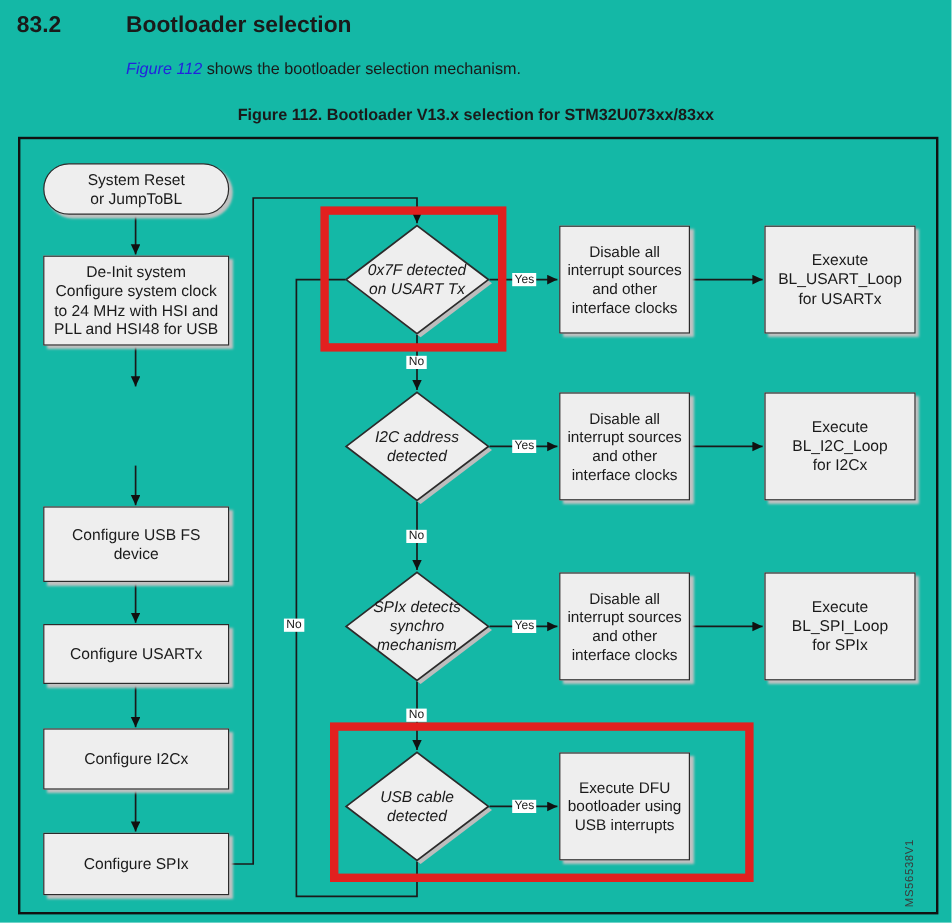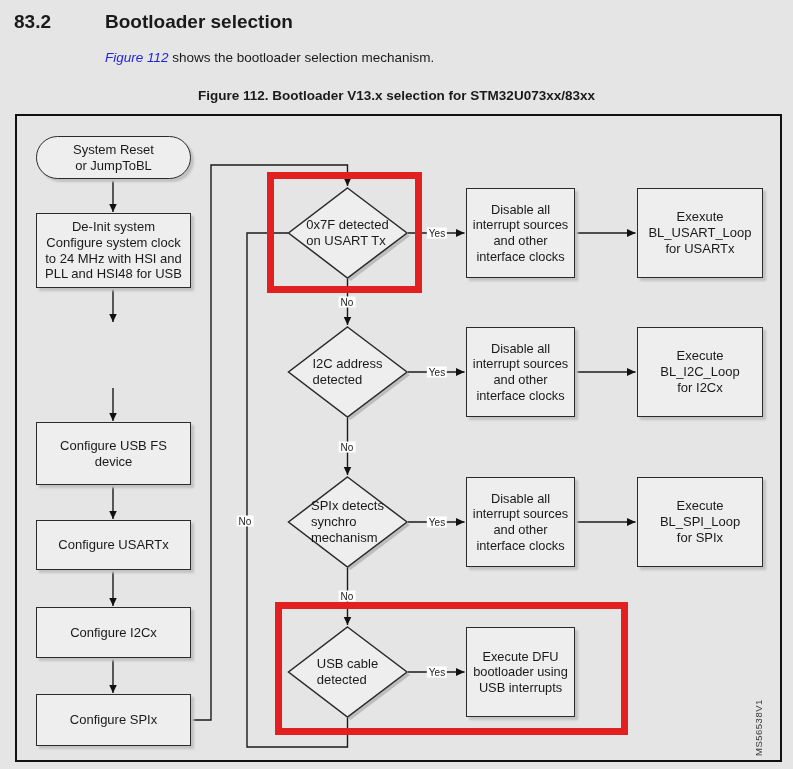--- a/index.html
+++ b/index.html
@@ -1,19 +1,19 @@
 <!DOCTYPE html>
 <html><head>
 <meta charset="utf-8">
 <style>
   html,body { margin:0; padding:0; background:#ffffff; }
   #page {
     position:relative; width:793px; height:769px;
     font-family:"Liberation Sans", sans-serif; color:#1a1a1a;
-    background:#e5e5e5; overflow:hidden;
+    background:#14b8a6; overflow:hidden;
   }
   .abs { position:absolute; }
   
   .h-num   { left:14px; top:11px; font-size:19px; font-weight:bold; }
   .h-title { left:105px; top:11px; font-size:19px; font-weight:bold; }
   .intro   { left:105px; top:50px; font-size:13.5px; }
   .intro .xref { color:#2323dd; font-style:italic;margin-top:17px; }
   .caption { left:0; top:88px; width:793px; text-align:center; font-size:13.5px; font-weight:bold; }
   
   .fig-frame { left:15px; top:114px; width:767px; height:648px;
@@ -22,22 +22,22 @@
   .node {
     position:absolute; box-sizing:border-box;
     background:#eeeeee; border:1.5px solid #2b2b2b;
     box-shadow:3px 3px 2px #c2c2c2;
     display:flex; align-items:center; justify-content:center;
     text-align:center; font-size:13px; line-height:1.22;
     white-space:pre-line; padding:0 1px; z-index:2;
   }
   .stadium { border-radius:22px; }
   .diamond { position:absolute; z-index:2; display:flex; align-items:center;
-             justify-content:center; text-align:left; font-size:13px;
-             line-height:1.22; white-space:pre-line; }
+             justify-content:center; text-align:center; font-size:13px;
+             line-height:1.22; white-space:pre-line;font-style:italic; }
   .diamond svg { position:absolute; left:0; top:0; width:100%; height:100%; overflow:visible; }
   .diamond .dlabel { position:relative; z-index:1; }
   
   #wires { left:0; top:0; width:793px; height:769px; z-index:1; }
   
   .wlabel { position:absolute; z-index:3; font-size:10px; background:#ffffff;
             padding:0 2px; transform:translate(-50%,-50%); }
   
   .hl { position:absolute; box-sizing:border-box; border:7px solid #e2201f;
         z-index:4; pointer-events:none; }

